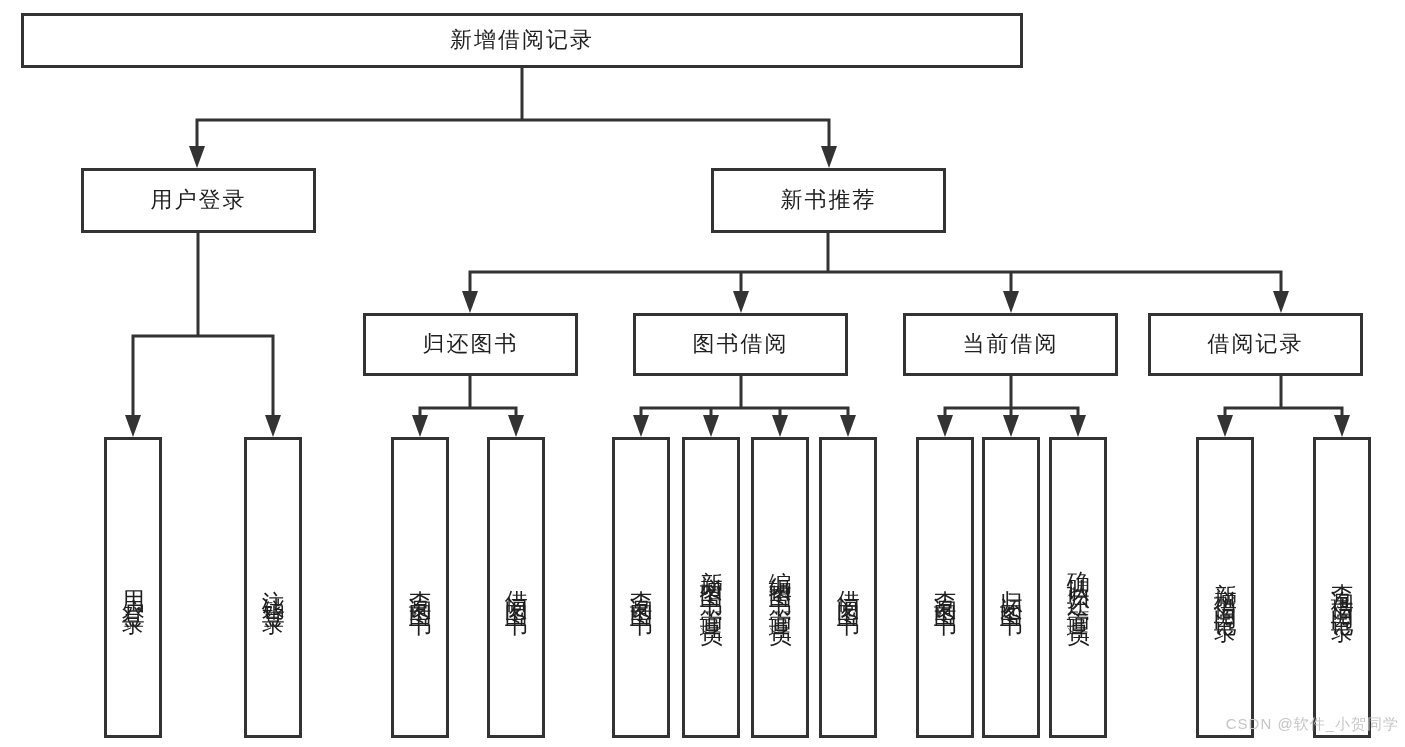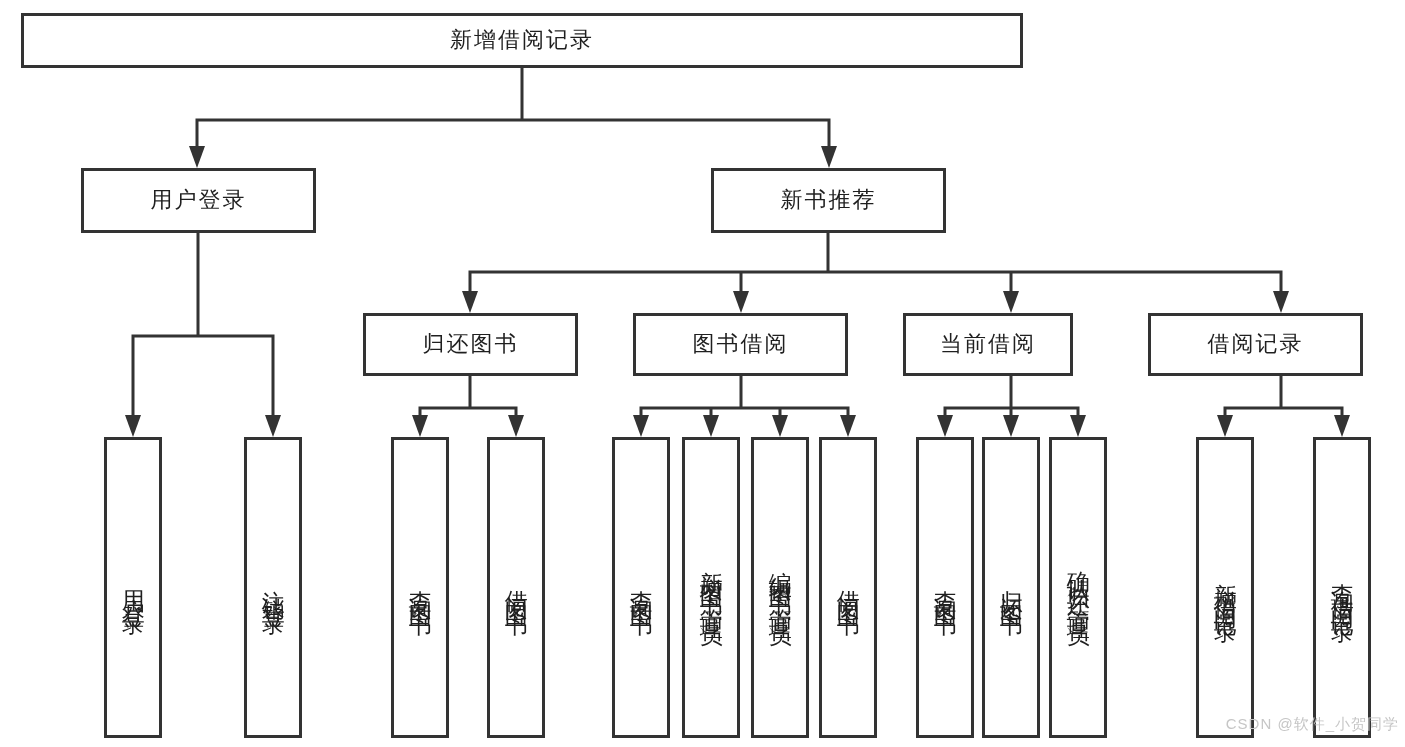--- a/index.html
+++ b/index.html
@@ -98,21 +98,21 @@
     <polygon points="1334,415 1350,415 1342,437"></polygon>
   </svg>
 
   <div class="box h" style="left:21px;top:13px;width:1002px;height:55px;">新增借阅记录</div>
 
   <div class="box h" style="left:81px;top:168px;width:235px;height:65px;">用户登录</div>
   <div class="box h" style="left:711px;top:168px;width:235px;height:65px;">新书推荐</div>
 
   <div class="box h" style="left:363px;top:313px;width:215px;height:63px;">归还图书</div>
   <div class="box h" style="left:633px;top:313px;width:215px;height:63px;">图书借阅</div>
-  <div class="box h" style="left:903px;top:313px;width:170px;height:63px;">当前借阅</div>
+  <div class="box h" style="left:903px;top:313px;width:215px;height:63px;">当前借阅</div>
   <div class="box h" style="left:1148px;top:313px;width:215px;height:63px;">借阅记录</div>
 
   <div class="box leaf" style="left:104px;top:437px;width:58px;height:301px;">用户登录</div>
   <div class="box leaf" style="left:244px;top:437px;width:58px;height:301px;">注销登录</div>
 
   <div class="box leaf" style="left:391px;top:437px;width:58px;height:301px;">查询图书</div>
   <div class="box leaf" style="left:487px;top:437px;width:58px;height:301px;">借阅图书</div>
 
   <div class="box leaf" style="left:612px;top:437px;width:58px;height:301px;">查询图书</div>
   <div class="box leaf" style="left:682px;top:437px;width:58px;height:301px;">新增图书（管理员）</div>

